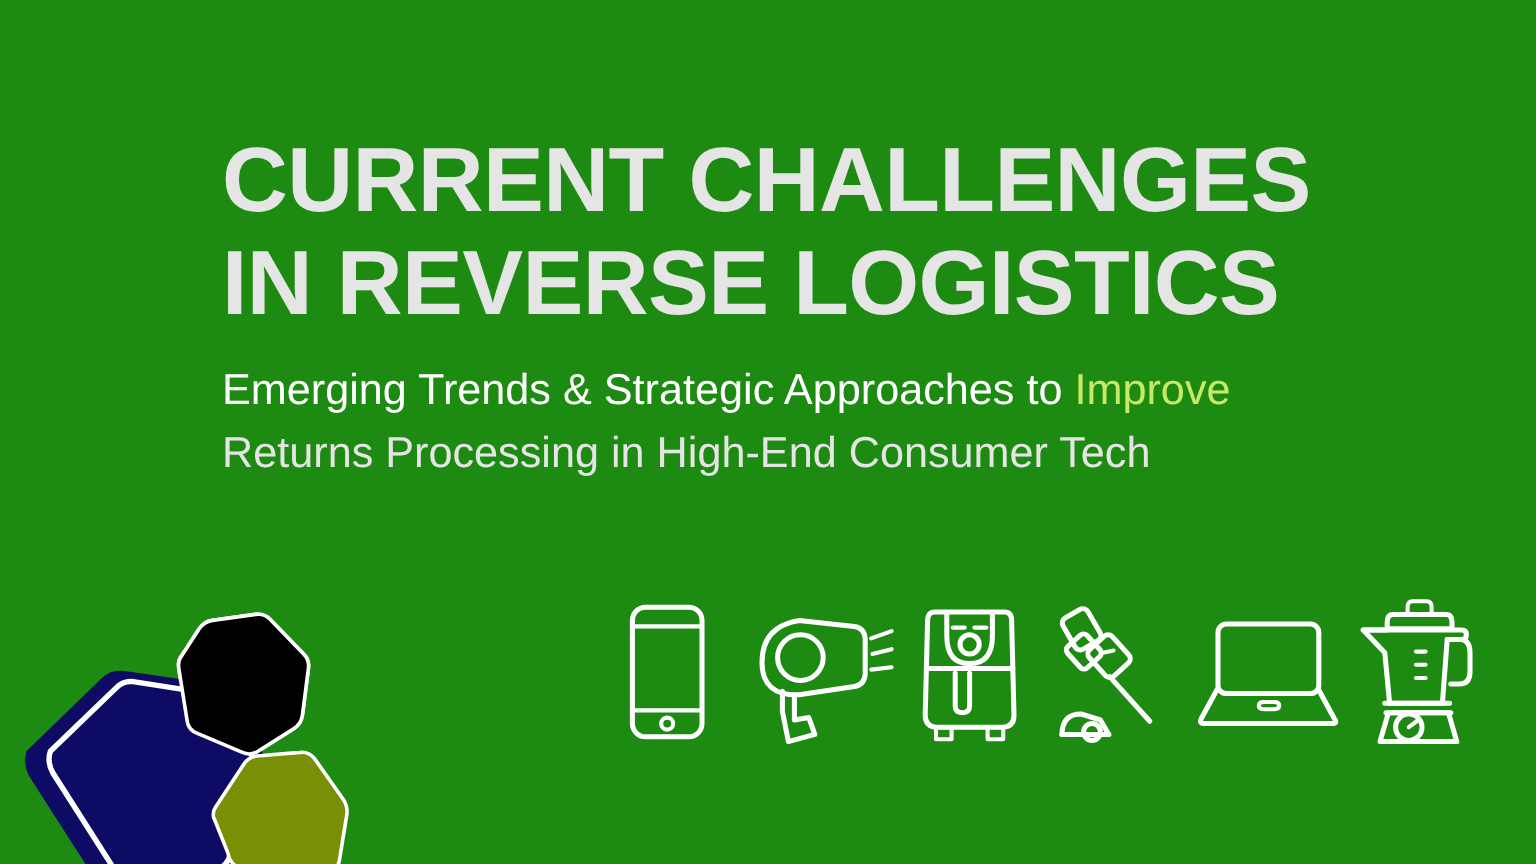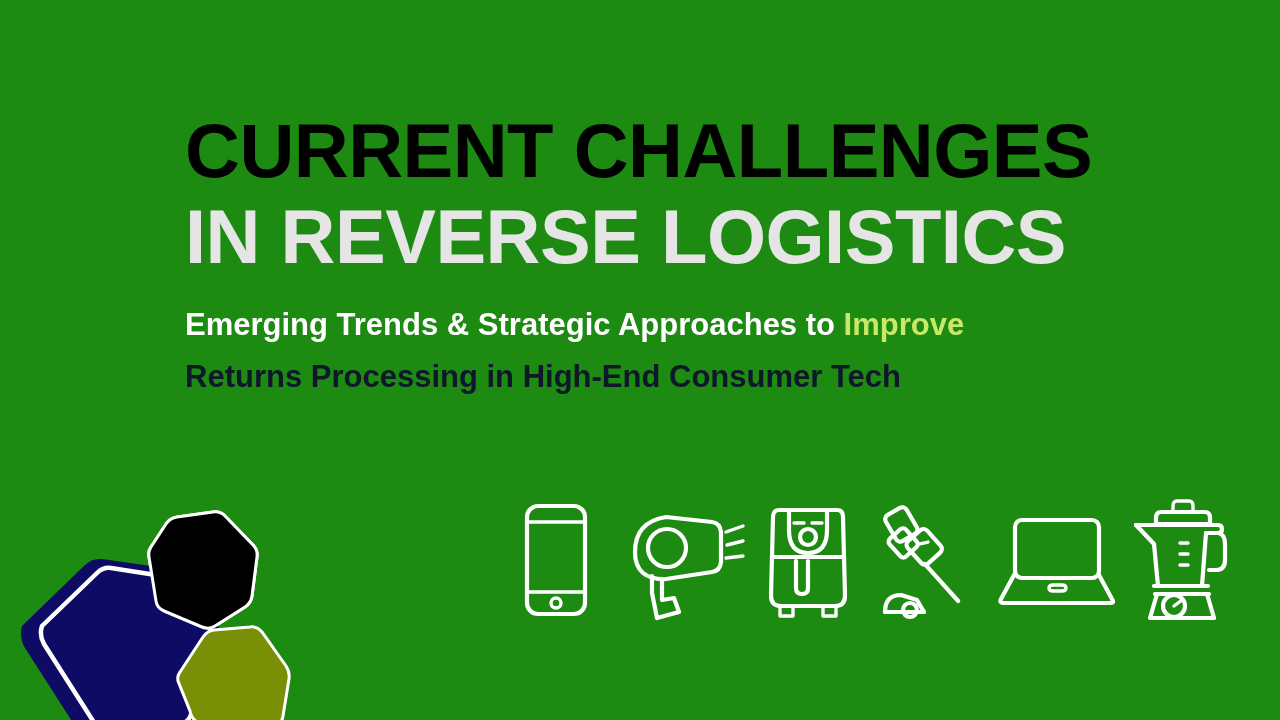--- a/index.html
+++ b/index.html
@@ -25,34 +25,34 @@
     width: 960px;
   }
   .title {
     margin: 0;
     font-size: 76px;
     font-weight: 700;
     line-height: 86px;
     letter-spacing: -0.5px;
     white-space: nowrap;
   }
-  .title-line-1 { color: #000000; }
+  .title-line-1 { color: #e5e5e5; }
   .title-line-2 { color: #e5e5e5; }
 
   .subtitle {
     margin: 0;
     margin-top: 25px;
-    font-size: 31px;
-    font-weight: 700;
+    font-size: 36px;
+    font-weight: 400;
     line-height: 40px;
     color: #ffffff;
     white-space: nowrap;
   }
   .subtitle .accent { color: #c8e86a; }
-  .subtitle-line-2 { color: #0f172a; margin-top: 12px; }
+  .subtitle-line-2 { color: #e5e5e5; margin-top: 12px; }
 
   
   .hex-cluster {
     position: absolute;
     left: 0px;
     top: 440px;
     width: 300px;
     height: 280px;
   }
 

